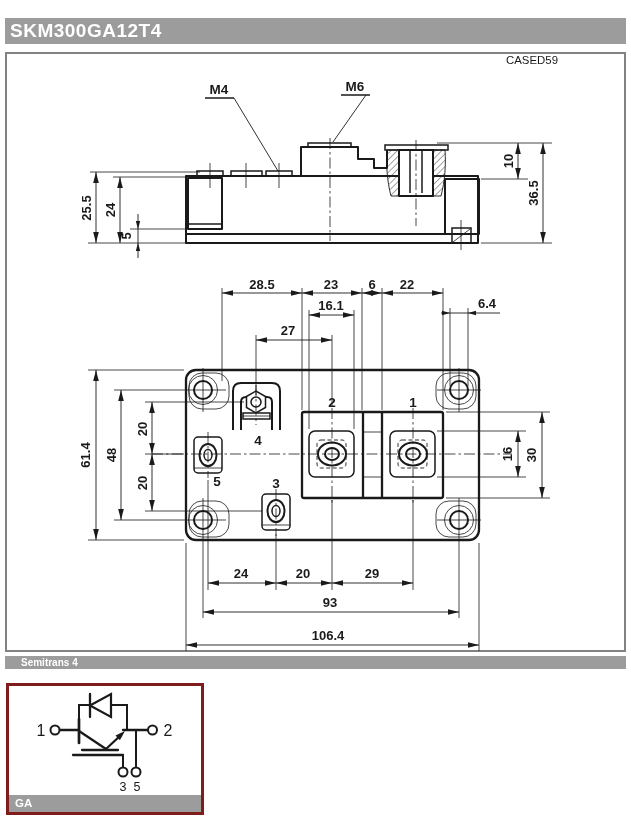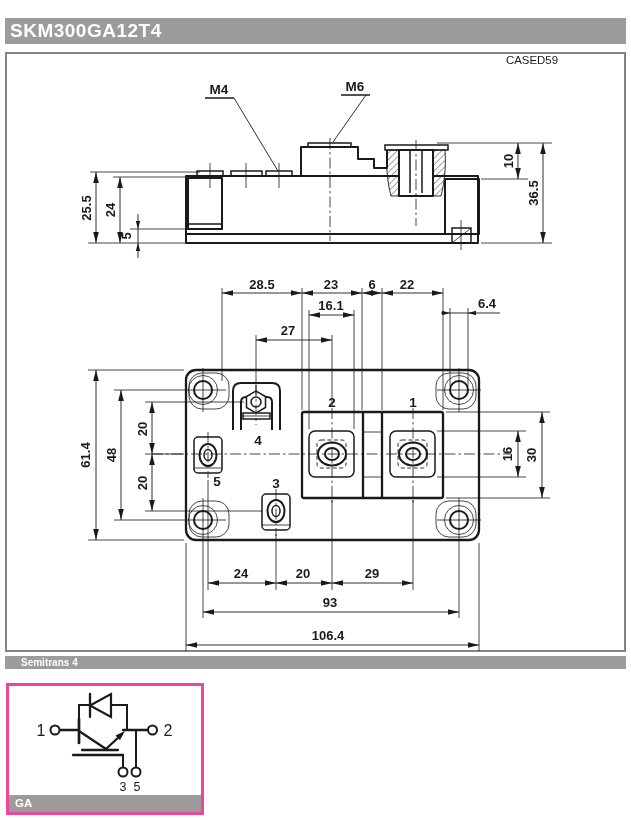--- a/index.html
+++ b/index.html
@@ -6,21 +6,21 @@
   .page{position:relative;width:631px;height:820px;background:#fff;overflow:hidden;
         font-family:"Liberation Sans",sans-serif;}
   .bar{position:absolute;background:#9c9c9c;color:#fff;font-weight:bold;}
   .title-bar{left:5px;top:18px;width:621px;height:26px;font-size:19px;line-height:26px;
              padding-left:5px;box-sizing:border-box;letter-spacing:.5px;}
   .main-panel{position:absolute;left:5px;top:52px;width:617px;height:596px;
               border:2px solid #828282;background:#fff;}
   .semitrans-bar{left:5px;top:656px;width:621px;height:13px;font-size:10px;line-height:13px;
                  padding-left:16px;box-sizing:border-box;}
   .circuit-panel{position:absolute;left:6px;top:683px;width:192px;height:126px;
-                 border:3px solid #ec4899;background:#fff;}
+                 border:3px solid #7f1d1d;background:#fff;}
   .ga-bar{left:0;bottom:0;width:192px;height:17px;font-size:11.5px;line-height:17px;
           padding-left:6px;box-sizing:border-box;}
   .overlay{position:absolute;left:0;top:0;width:631px;height:820px;pointer-events:none;}
 
   
   .thick{stroke:#1a1a1a;stroke-width:2;fill:none;stroke-linejoin:round;}
   .thick2{stroke:#1a1a1a;stroke-width:2.3;fill:none;stroke-linejoin:round;}
   .med{stroke:#1a1a1a;stroke-width:1.5;fill:none;}
   .thin{stroke:#1a1a1a;stroke-width:0.8;fill:none;}
   .dim{stroke:#1a1a1a;stroke-width:0.9;fill:none;marker-start:url(#arw);marker-end:url(#arw);}

